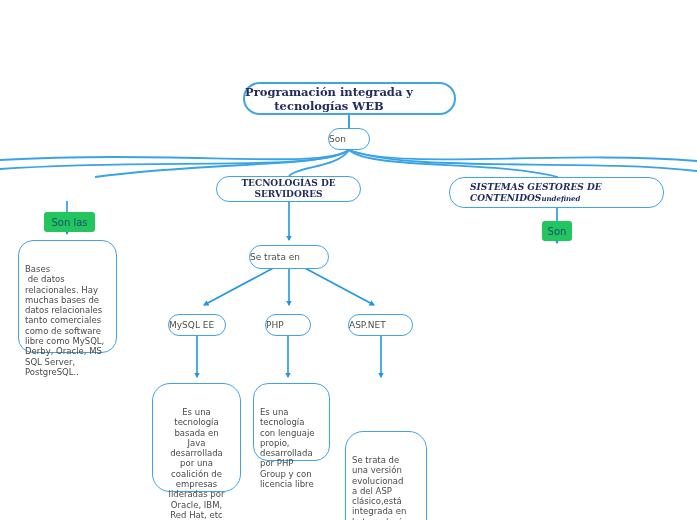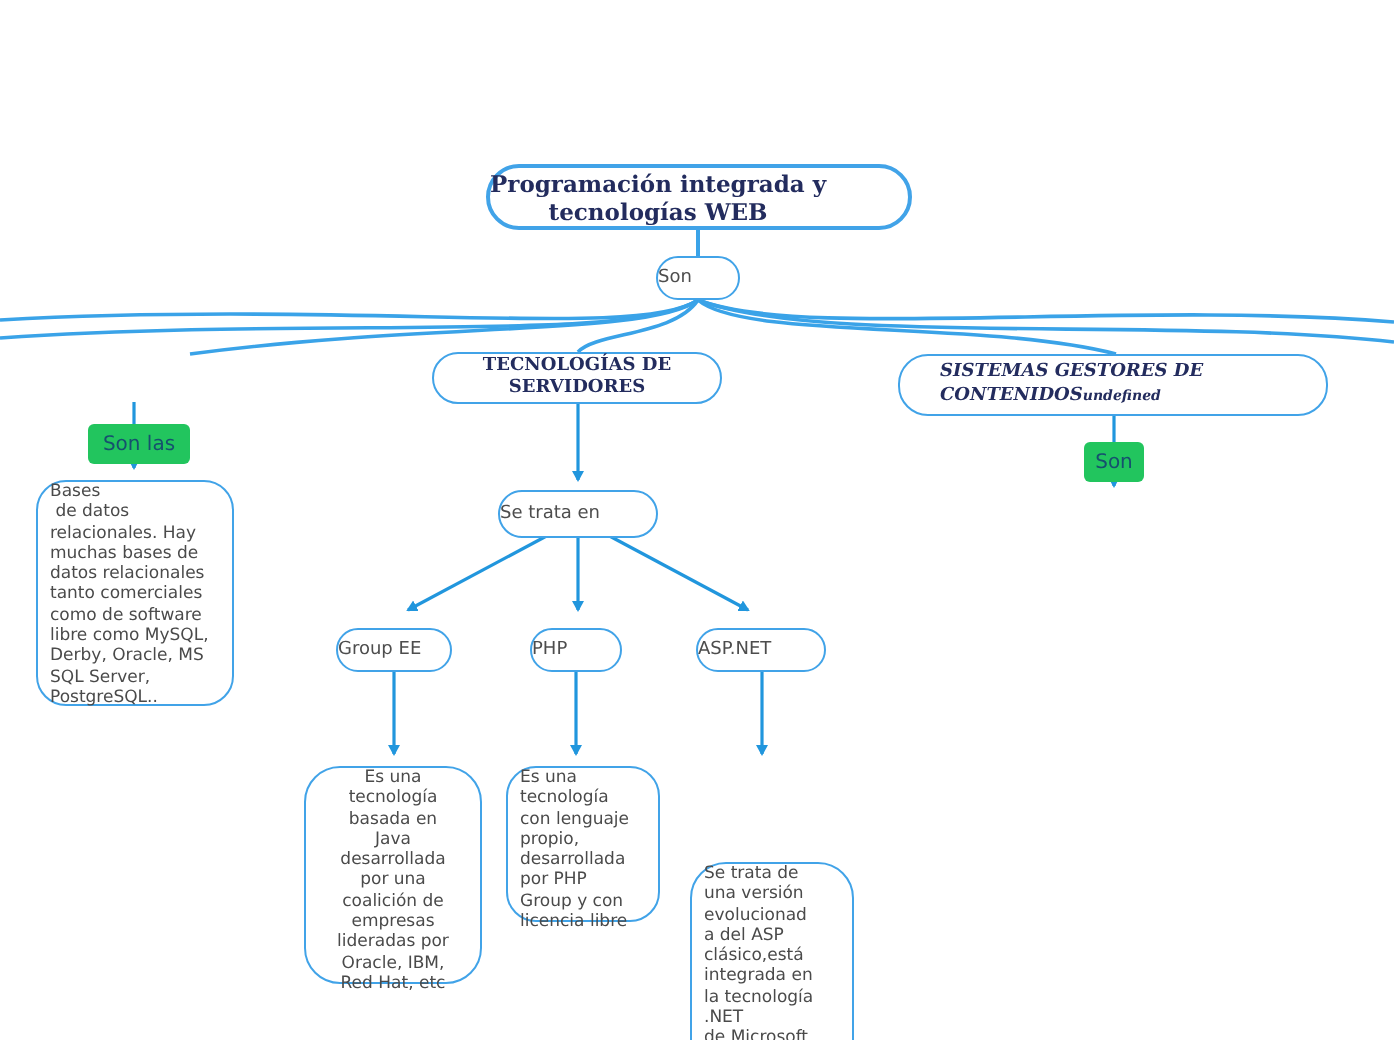--- a/index.html
+++ b/index.html
@@ -34,21 +34,21 @@
   .gray-label{
     color:#4d4d4d;
     font-size:9px;
   }
   .descbox{
     position:absolute;
     background:#ffffff;
     border:1.5px solid #41a3e8;
     border-radius:15px;
     box-sizing:border-box;
-    padding:0 6px;
+    padding:23px 6px;
     color:#4a4a4a;
     font-size:8.5px;
     line-height:10.3px;
     white-space:pre-wrap;
     z-index:1;
   }
   .bluelabel{
     position:absolute;
     background:#22c55e;
     border-radius:3px;
@@ -126,21 +126,21 @@
 
   <div class="pill" style="left:216px;top:176px;width:145px;height:26px;border-radius:13px;border-width:1.5px;">
     <span class="title-text">TECNOLOGÍAS DE SERVIDORES</span>
   </div>
 
   <div class="pill" style="left:249px;top:245px;width:80px;height:24px;border-radius:12px;border-width:1.5px;">
     <span class="gray-label">Se trata en</span>
   </div>
 
   <div class="pill" style="left:168px;top:314px;width:58px;height:22px;border-radius:11px;border-width:1.5px;">
-    <span class="gray-label">Group EE</span>
+    <span class="gray-label">MySQL EE</span>
   </div>
 
   <div class="pill" style="left:265px;top:314px;width:46px;height:22px;border-radius:11px;border-width:1.5px;">
     <span class="gray-label">PHP</span>
   </div>
 
   <div class="pill" style="left:348px;top:314px;width:65px;height:22px;border-radius:11px;border-width:1.5px;">
     <span class="gray-label">ASP.NET</span>
   </div>
 

